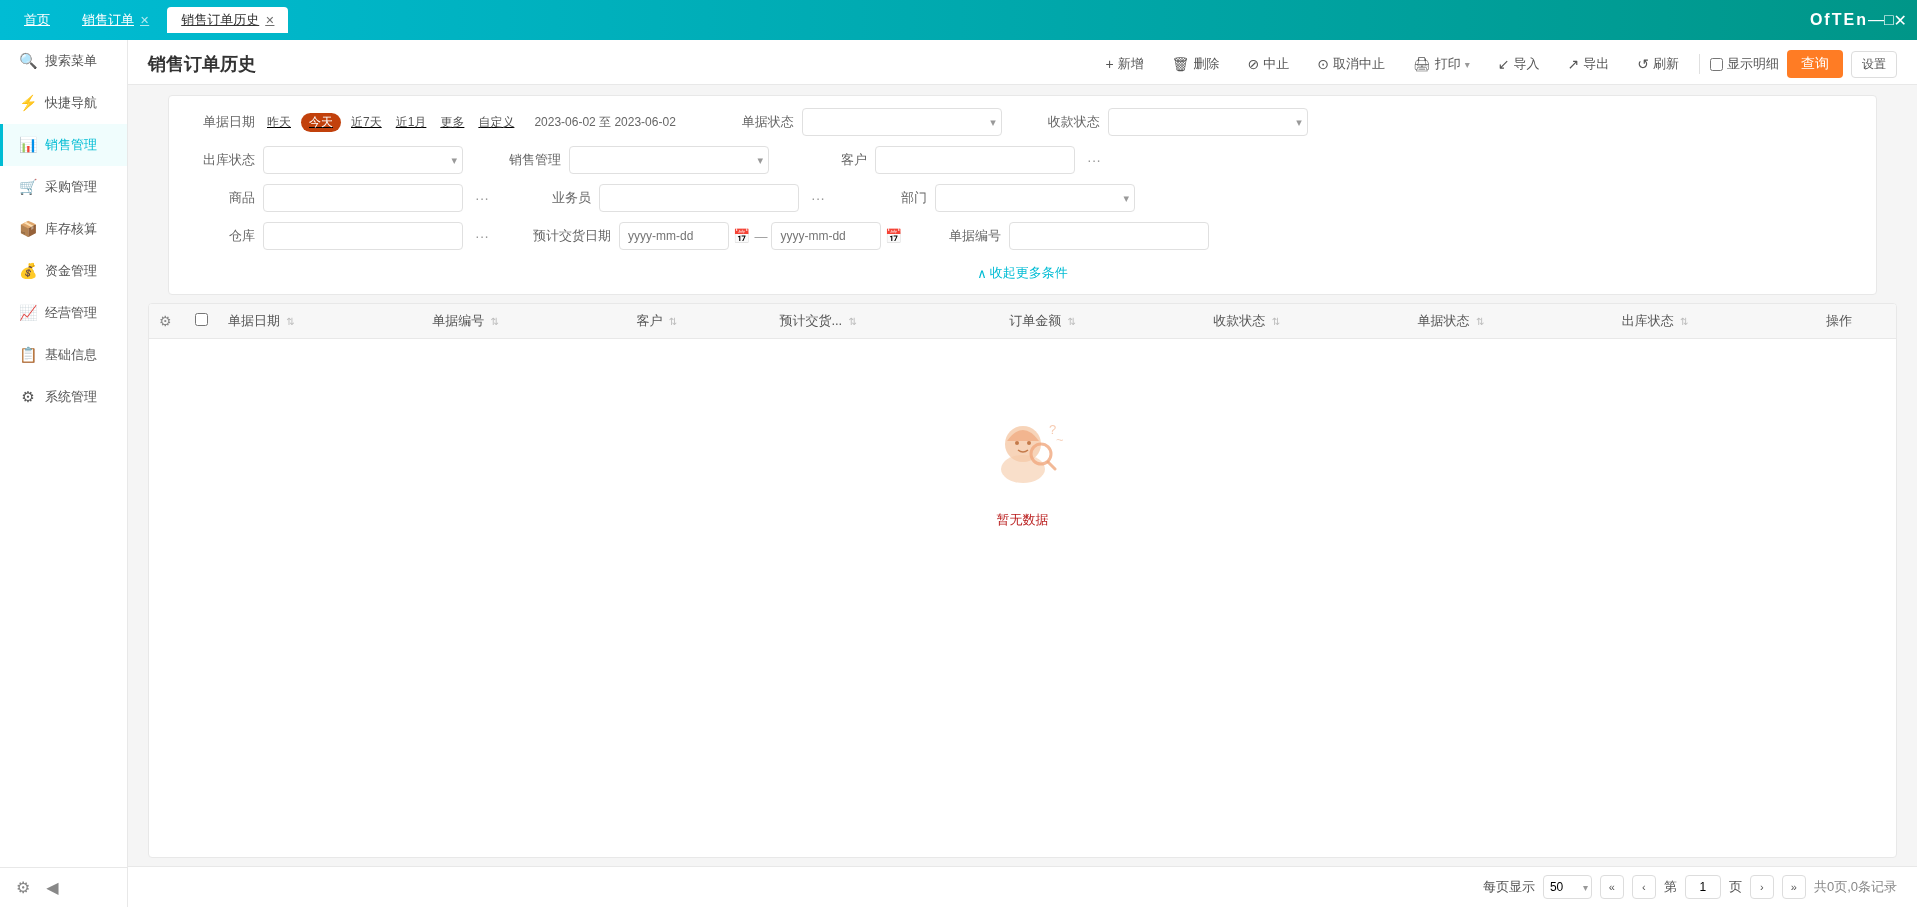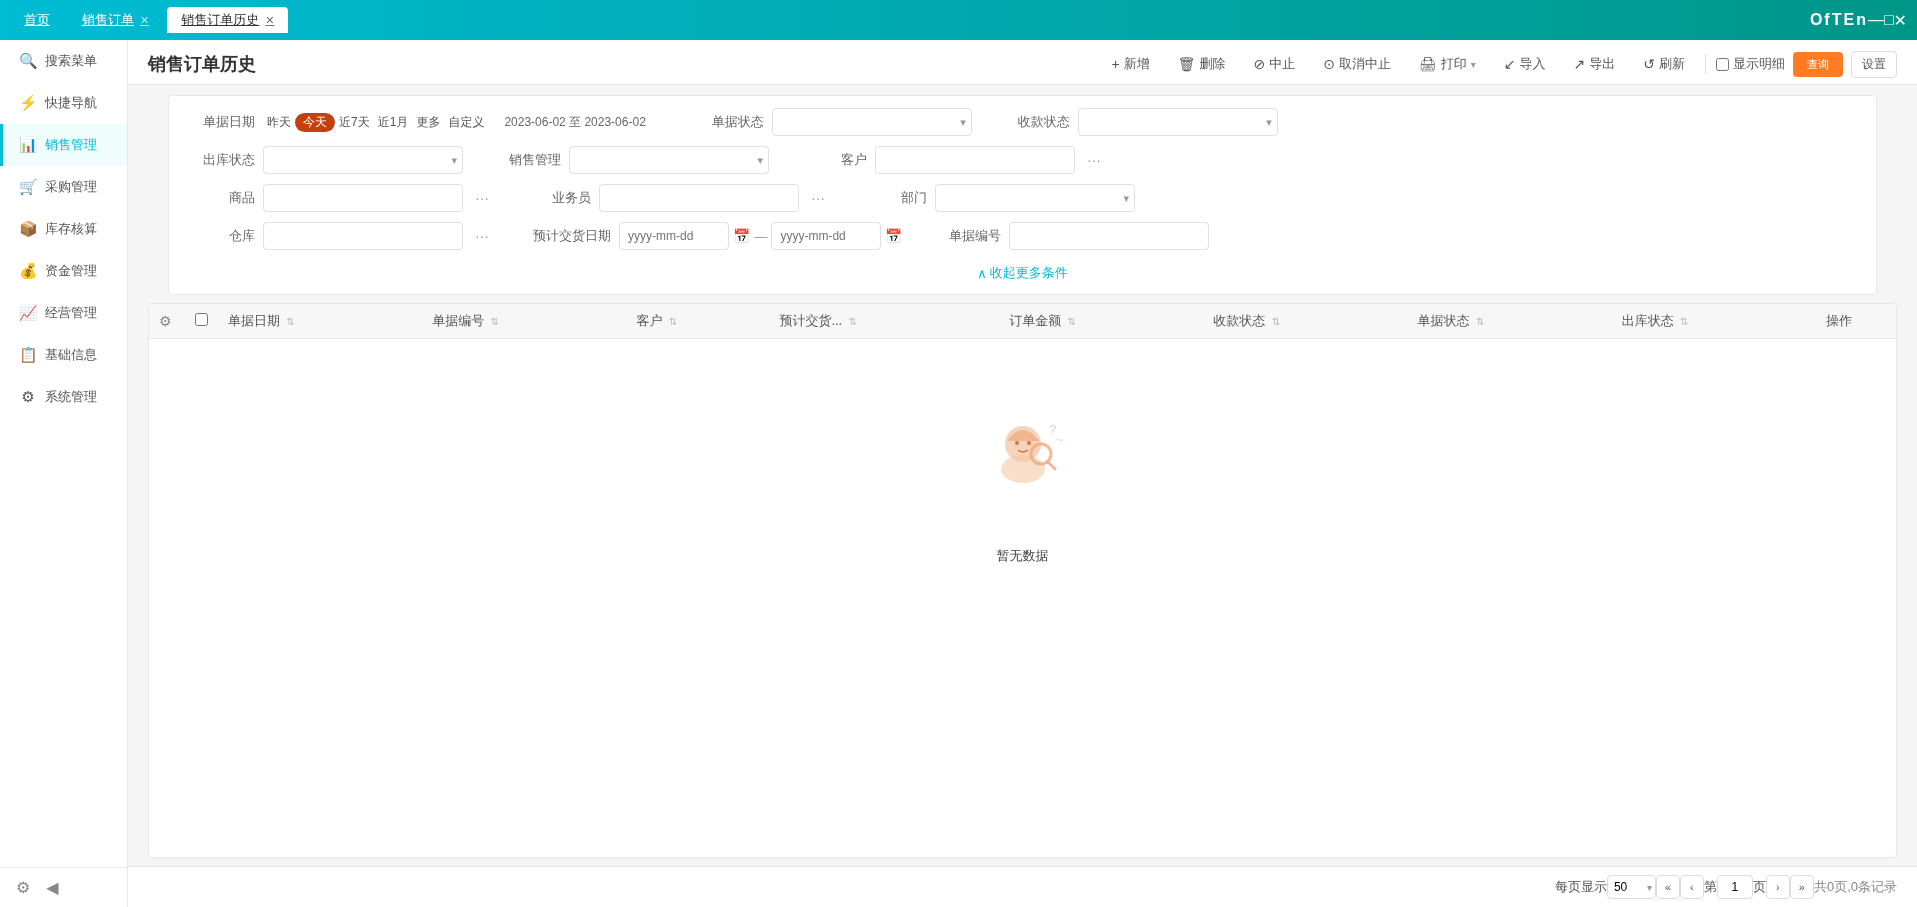--- a/index.html
+++ b/index.html
@@ -128,21 +128,21 @@
       border-radius: 4px;
     }
     .toolbar-btn .btn-icon { font-size: 14px; }
     .toolbar-btn-orange {
       background: #ff7c24;
       color: white;
       border-radius: 4px;
       padding: 5px 14px;
       border: none;
       cursor: pointer;
-      font-size: 11px;
+      font-size: 14px;
     }
     .toolbar-btn-outline {
       border: 1px solid #ddd;
       background: white;
       border-radius: 4px;
       padding: 4px 10px;
       cursor: pointer;
       font-size: 12px;
       color: #555;
       display: flex;
@@ -304,20 +304,21 @@
       width: 100px;
       height: 100px;
       margin-bottom: 12px;
     }
 
     
     .pagination-bar {
       display: flex;
       align-items: center;
       justify-content: flex-end;
+      gap: 8px;
       padding: 8px 20px;
       background: white;
       border-top: 1px solid #e8e8e8;
       font-size: 12px;
       color: #555;
       flex-shrink: 0;
     }
     .page-size-select {
       border: 1px solid #ddd;
       border-radius: 4px;
@@ -472,21 +473,21 @@
           <button class="toolbar-btn-outline">设置</button>
         </div>
       </div>
     </div>
 
     <div style="padding: 10px 20px 0 20px;">
       <div class="filter-section">
 
         <div class="filter-row">
           <span class="filter-label">单据日期</span>
-          <div style="display:flex;align-items:flex-start;">
+          <div style="display:flex;align-items:flex-start;gap:6px;text-decoration:underline;">
             <span class="date-tag-plain">昨天</span>
             <span class="date-tag">今天</span>
             <span class="date-tag-plain">近7天</span>
             <span class="date-tag-plain">近1月</span>
             <span class="date-tag-plain">更多</span>
             <span class="date-tag-plain">自定义</span>
           </div>
           <div style="margin-left:8px;">
             <span style="font-size:12px;color:#666;">2023-06-02 至 2023-06-02</span>
           </div>
@@ -637,21 +638,21 @@
                   <circle cx="56" cy="44" r="2" fill="#c47a4a"></circle>
 
                   <path d="M45 51 Q50 55 55 51" stroke="#c47a4a" stroke-width="1.5" fill="none"></path>
 
                   <circle cx="68" cy="55" r="10" stroke="#f0a87e" stroke-width="3" fill="none" opacity="0.8"></circle>
                   <line x1="75" y1="63" x2="82" y2="70" stroke="#f0a87e" stroke-width="3" stroke-linecap="round" opacity="0.8"></line>
 
                   <text x="76" y="35" font-size="10" fill="#f0a87e" opacity="0.6">?</text>
                   <text x="83" y="45" font-size="8" fill="#f0a87e" opacity="0.5">~</text>
                 </svg>
-                <span style="color:#404040;font-size:13px;margin-top:36px;">暂无数据</span>
+                <span style="color:#b91c1c;font-size:13px;">暂无数据</span>
               </div>
             </td>
           </tr>
         </tbody>
       </table>
     </div>
 
     <div class="pagination-bar">
       <span>每页显示</span>
       <div style="position:relative;display:inline-flex;align-items:center;">

